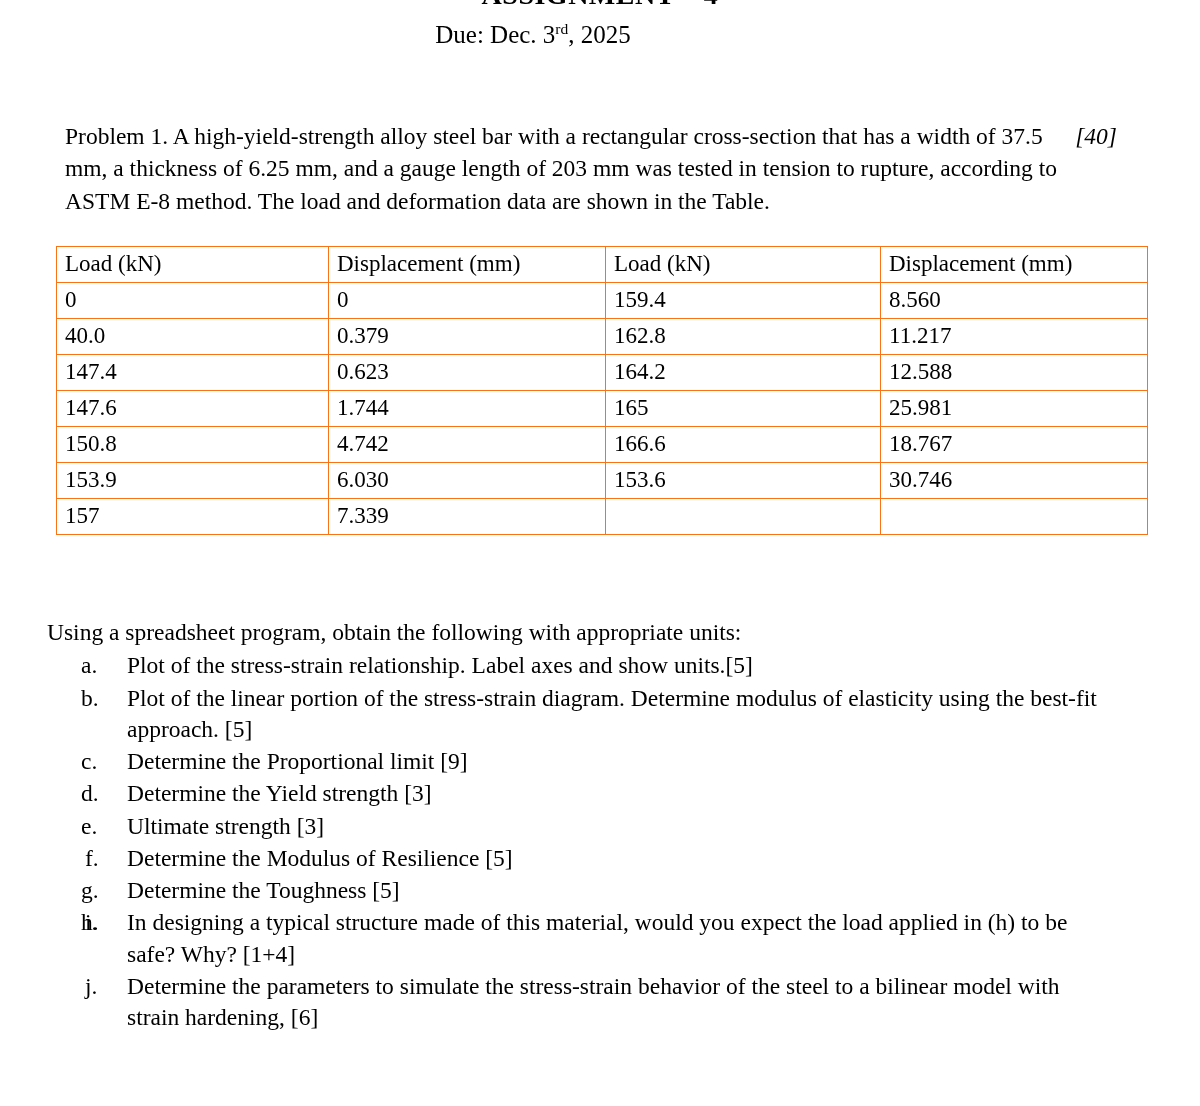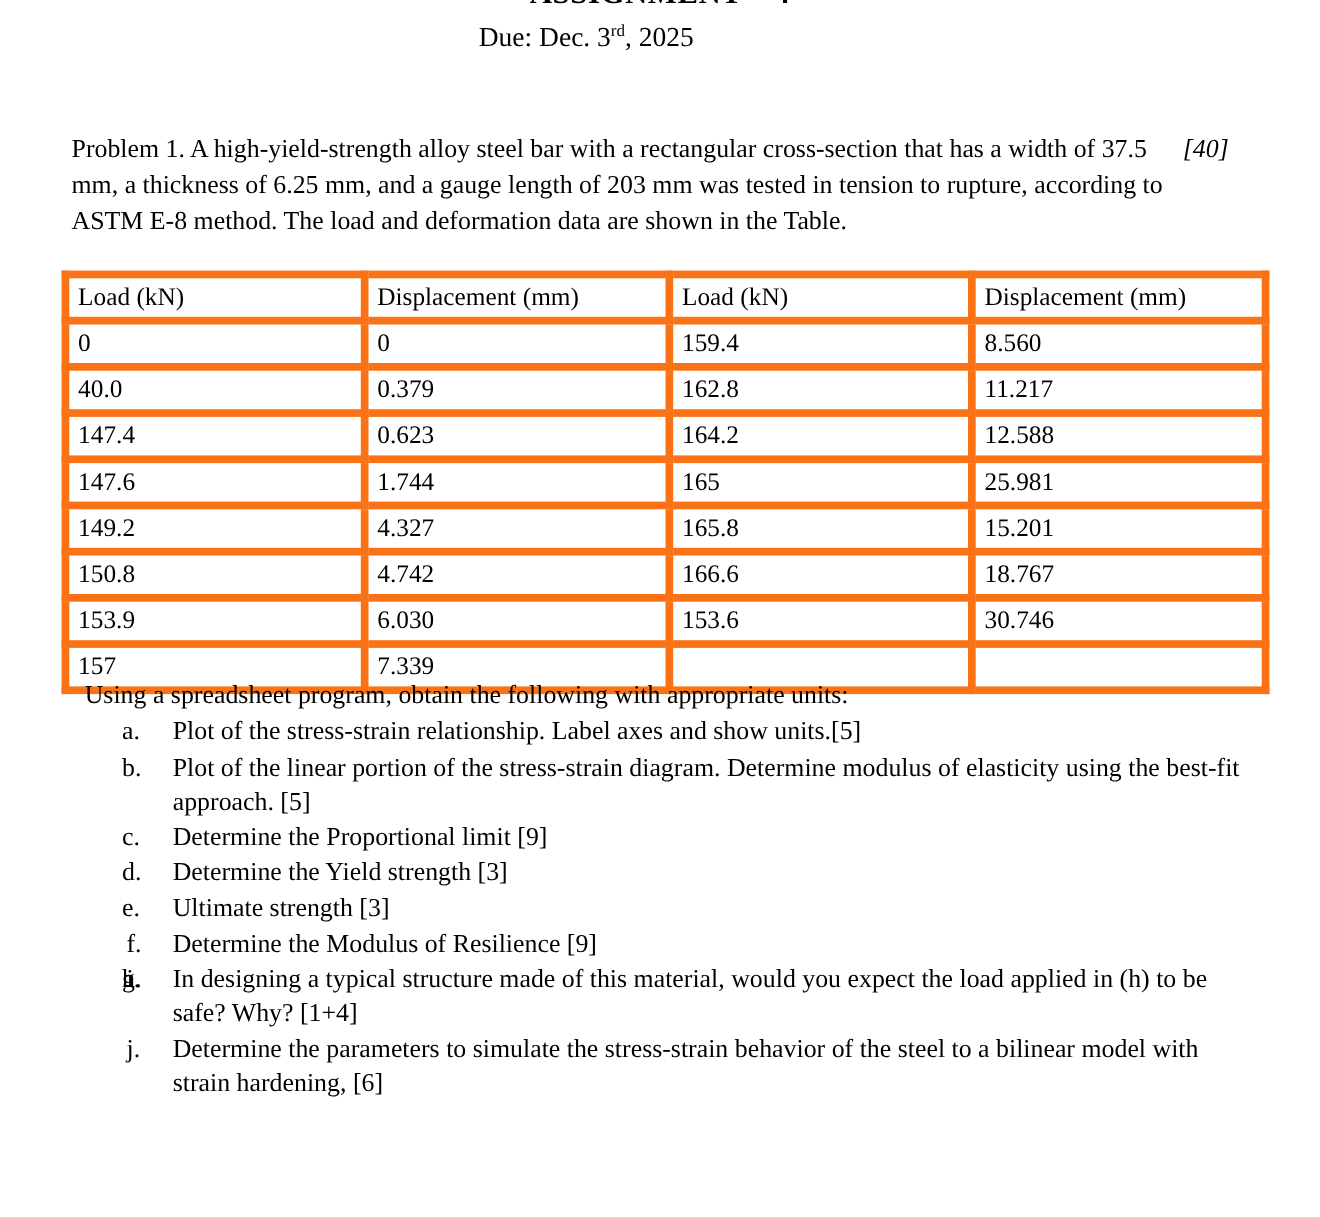--- a/index.html
+++ b/index.html
@@ -69,38 +69,38 @@
     position: absolute;
     top: 246px;
     left: 56px;
     width: 1091px;
     border-collapse: collapse;
     table-layout: fixed;
     font-size: 23px;
   }
   .data-table th,
   .data-table td {
-    border: 7px solid #f97316;
+    border: 1px solid #f97316;
     padding: 3px 0 4px 8px;
     text-align: left;
     font-weight: normal;
     height: 28px;
     vertical-align: middle;
     white-space: nowrap;
   }
   .data-table col.c1 { width: 272px; }
   .data-table col.c2 { width: 277px; }
   .data-table col.c3 { width: 275px; }
   .data-table col.c4 { width: 267px; }
 
   
   .instructions {
     position: absolute;
     top: 617px;
-    left: 77px;
+    left: 47px;
     width: 1055px;
     font-size: 23.5px;
     line-height: 1.33;
   }
   .instructions .lead {
     margin: 0 0 2px 0;
   }
   ol.task-list {
     list-style: none;
     margin: 0;
@@ -170,26 +170,20 @@
       <td>164.2</td>
       <td>12.588</td>
     </tr>
     <tr>
       <td>147.6</td>
       <td>1.744</td>
       <td>165</td>
       <td>25.981</td>
     </tr>
     <tr>
-      <td>149.2</td>
-      <td>4.327</td>
-      <td>165.8</td>
-      <td>15.201</td>
-    </tr>
-    <tr>
       <td>150.8</td>
       <td>4.742</td>
       <td>166.6</td>
       <td>18.767</td>
     </tr>
     <tr>
       <td>153.9</td>
       <td>6.030</td>
       <td>153.6</td>
       <td>30.746</td>
@@ -221,24 +215,25 @@
     <li>
       <span class="marker">d.</span>
       <span>Determine the Yield strength [3]</span>
     </li>
     <li>
       <span class="marker">e.</span>
       <span>Ultimate strength [3]</span>
     </li>
     <li class="narrow-marker">
       <span class="marker">f.</span>
-      <span>Determine the Modulus of Resilience [9]</span>
+      <span>Determine the Modulus of Resilience [5]</span>
     </li>
     <li>
       <span class="marker">g.</span>
+      <span>Determine the Toughness [5]</span>
     </li>
     <li>
       <span class="marker">h.</span>
     </li>
     <li class="narrow-marker">
       <span class="marker">i.</span>
       <span>In designing a typical structure made of this material, would you expect the load applied in (h) to be safe? Why? [1+4]</span>
     </li>
     <li class="narrow-marker">
       <span class="marker">j.</span>

